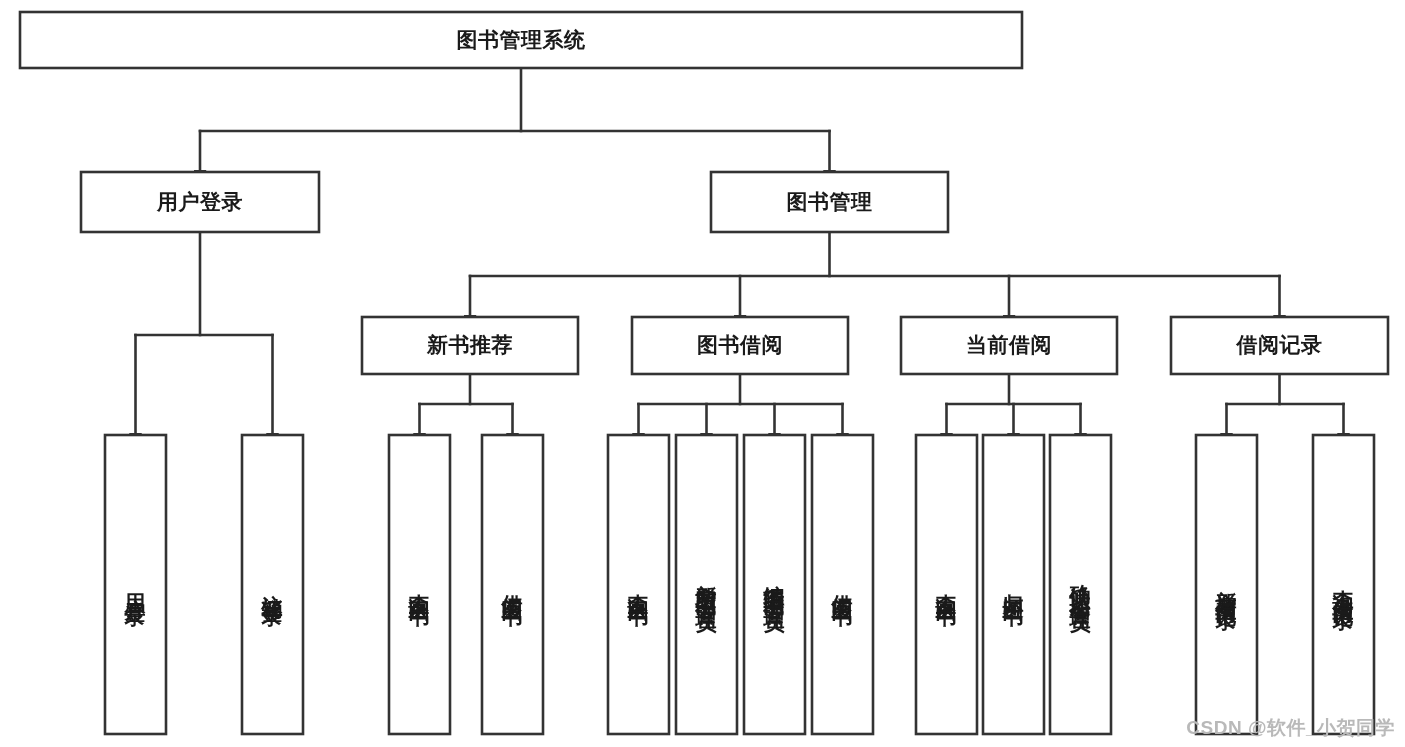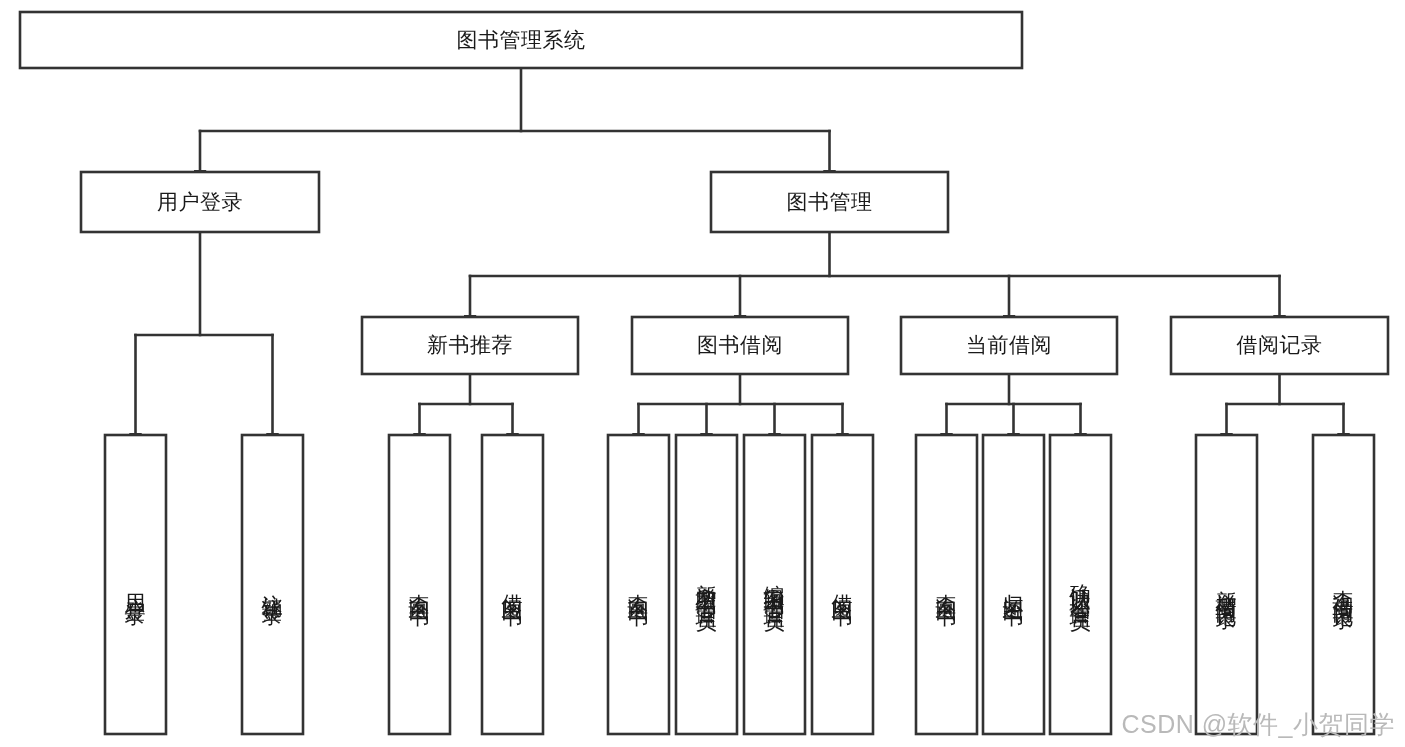--- a/index.html
+++ b/index.html
@@ -11,20 +11,21 @@
     width: 1405px;
     height: 747px;
     font-family: "Liberation Sans", "DejaVu Sans", sans-serif;
     overflow: hidden;
   }
   #diagram-root {
     position: relative;
     width: 1405px;
     height: 747px;
     background: #ffffff;
+    font-weight: bold;
   }
   svg.flow {
     position: absolute;
     top: 0;
     left: 0;
     width: 1405px;
     height: 747px;
   }
   .node-box {
     fill: #ffffff;
@@ -58,21 +59,21 @@
     letter-spacing: 4px;
     line-height: 1;
     white-space: nowrap;
     pointer-events: none;
   }
   .watermark {
     position: absolute;
     right: 10px;
     bottom: 6px;
     font-family: "Liberation Sans", "DejaVu Sans", sans-serif;
-    font-size: 25px;
+    font-size: 19px;
     color: #b9b9b9;
     letter-spacing: 0.5px;
     white-space: nowrap;
   }
 </style>
 </head>
 <body>
 
 <div id="diagram-root">
 

